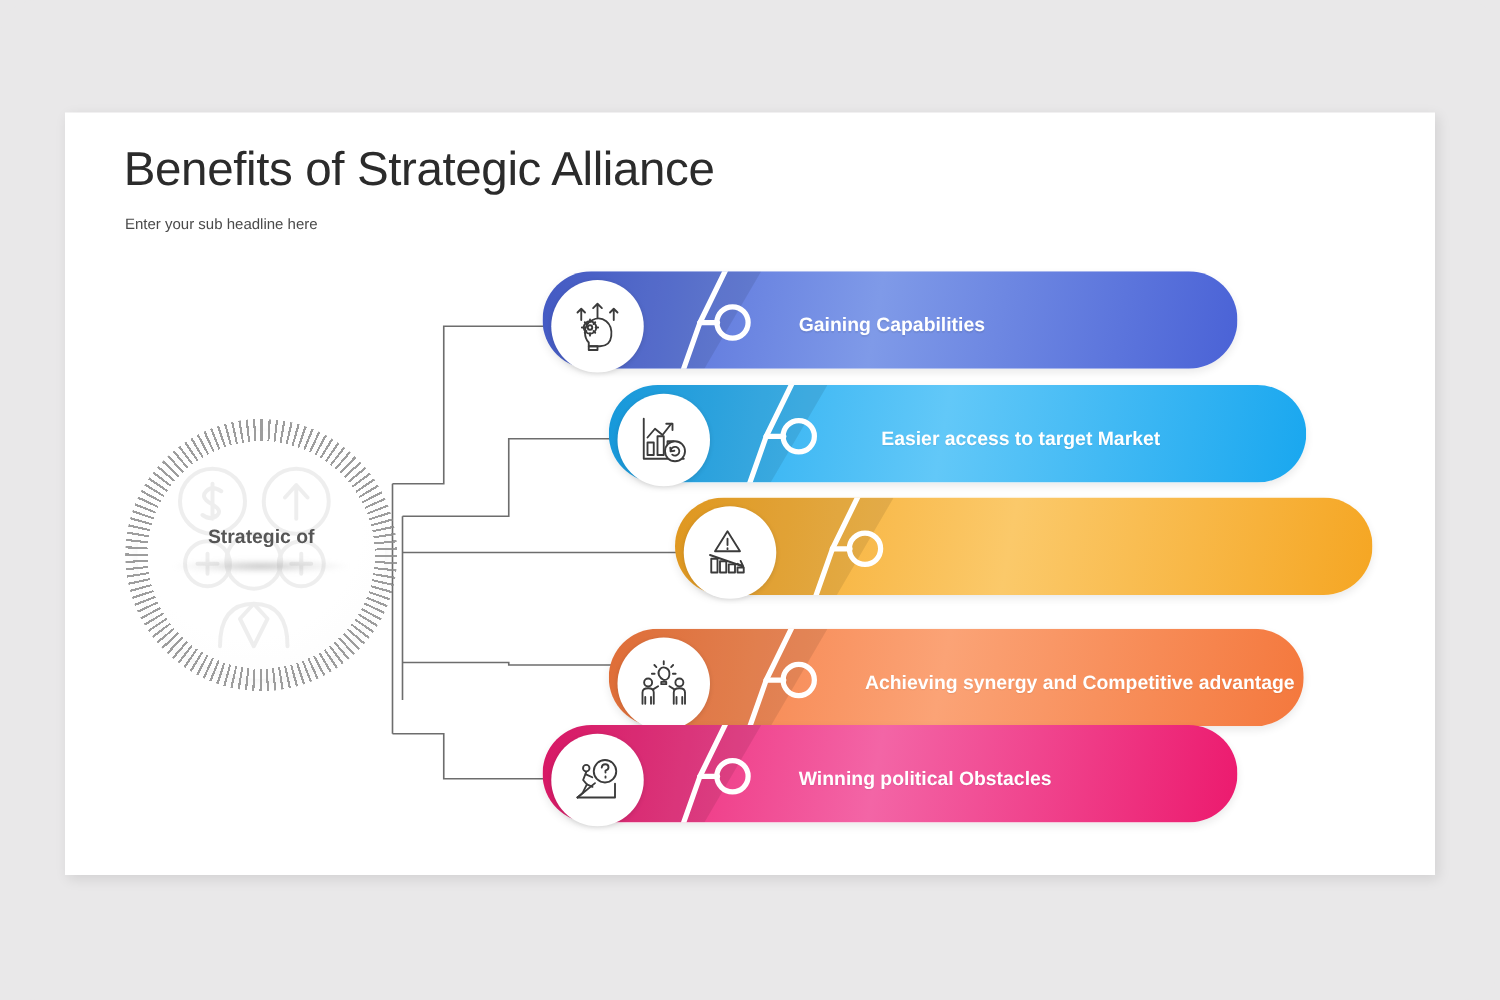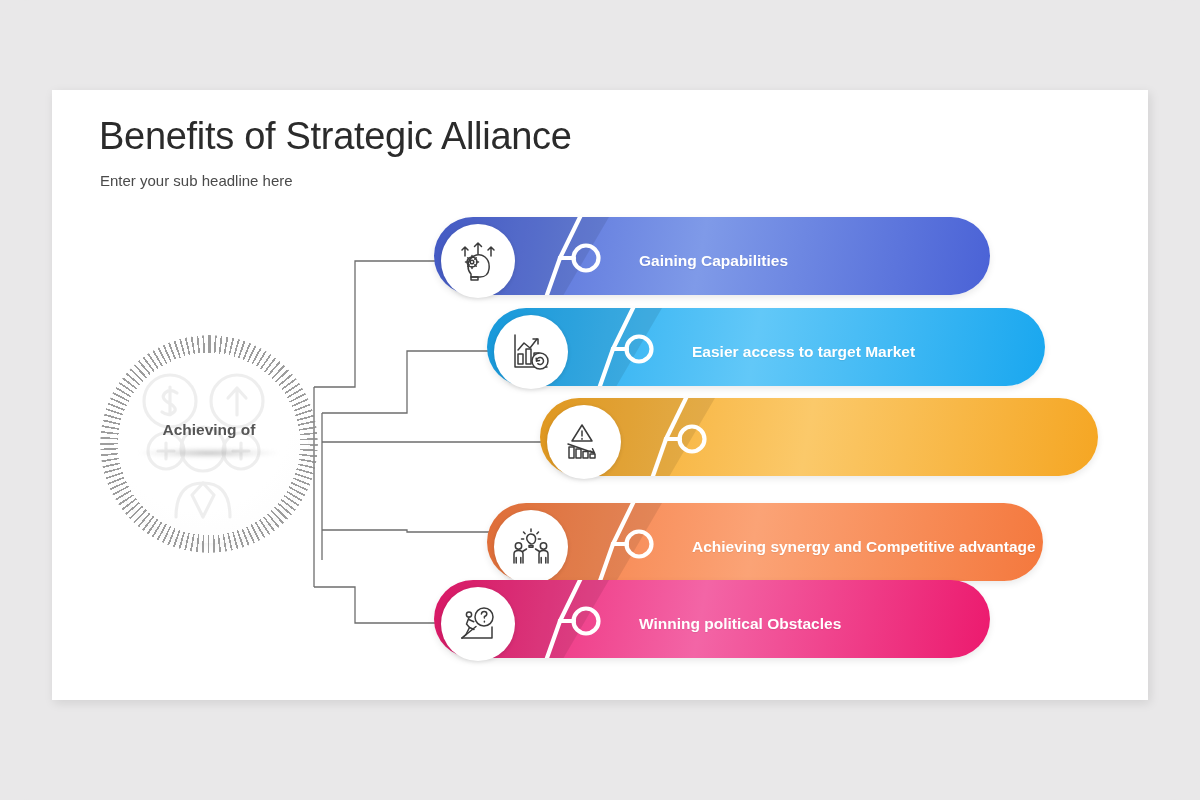--- a/index.html
+++ b/index.html
@@ -39,21 +39,21 @@
     font-size: 38px;
     font-weight: 400;
     color: #2b2b2b;
     letter-spacing: -0.3px;
     white-space: nowrap;
   }
   #subtitle {
     position: absolute;
     left: 48px;
     top: 82px;
-    font-size: 15px;
+    font-size: 12px;
     font-weight: 400;
     color: #4a4a4a;
     white-space: nowrap;
   }
 
   
   #hub {
     position: absolute;
     left: 48px;
     top: 245px;
@@ -229,21 +229,21 @@
           <circle cx="105" cy="86" r="18"></circle>
           <path d="M97 86 h16 M105 78 v16"></path>
           <circle cx="67" cy="84" r="22"></circle>
           <path d="M40 152 q0-34 27-34 q27 0 27 34"></path>
           <path d="M67 118 l-11 12 l11 22 l11-22 z"></path>
         </svg>
       </div>
       <div id="hub-shine"></div>
       <div id="hub-ring"></div>
       <div id="hub-label">
-        <div>Achieving of</div>
+        <div>Strategic of</div>
       </div>
     </div>
 
     <div id="rows">
         <div class="row" style="left: 382px; top: 127px; width: 556px;">
           <div class="bar">
             <div class="bar-fill" style="background: linear-gradient(100deg, rgb(74, 98, 214) 0%, rgb(127, 154, 232) 48%, rgb(74, 98, 214) 100%);"></div>
             <div class="bar-dark"></div>
             <div class="seam">
               <svg width="98" height="96" viewBox="0 0 98 96" fill="none" stroke="#ffffff" stroke-width="4.2" stroke-linecap="round">
@@ -289,21 +289,21 @@
       <path d="M9 20 l6-7 l6 5 l7-9"></path>
       <path d="M24 9 h5 v5"></path>
       <rect x="9" y="24" width="5" height="10"></rect>
       <rect x="17" y="19" width="5" height="15"></rect>
       <rect x="25" y="23" width="5" height="11"></rect>
       <circle cx="31" cy="31" r="8" fill="#fff"></circle>
       <path d="M27.5 31 a3.5 3.5 0 1 1 1.3 2.7"></path>
       <path d="M27.2 28.2 l0.4 2.9 l2.9 -0.5"></path>
     </svg>
           </div>
-          <div class="bar-label" style="left: 205px;">Easier access to target Market</div>
+          <div class="bar-label" style="left: 218px;">Easier access to target Market</div>
         </div>
         <div class="row" style="left: 488px; top: 308px; width: 558px;">
           <div class="bar">
             <div class="bar-fill" style="background: linear-gradient(100deg, rgb(245, 166, 35) 0%, rgb(251, 201, 106) 48%, rgb(245, 166, 35) 100%);"></div>
             <div class="bar-dark"></div>
             <div class="seam">
               <svg width="98" height="96" viewBox="0 0 98 96" fill="none" stroke="#ffffff" stroke-width="4.2" stroke-linecap="round">
                 <path d="M44 0 L22 45"></path>
                 <path d="M22 45 L4 96"></path>
                 <path d="M22 45 H36"></path>

